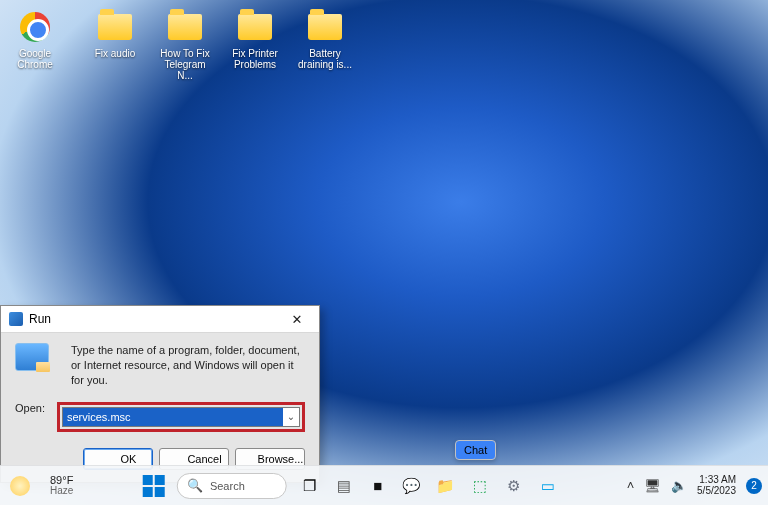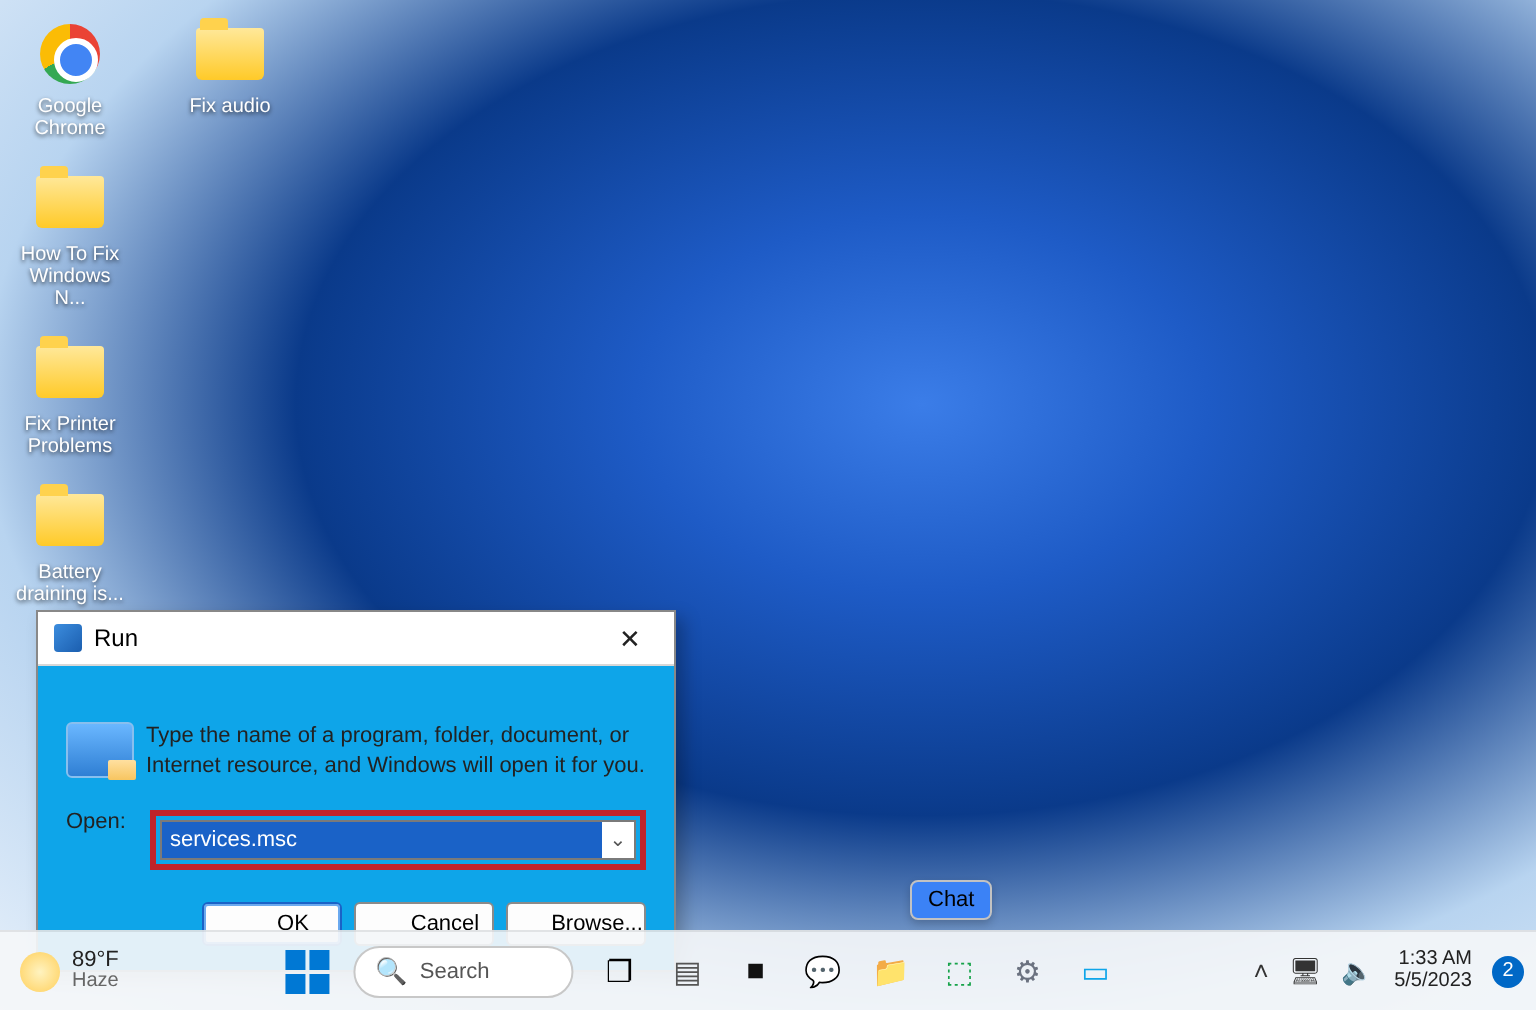--- a/index.html
+++ b/index.html
@@ -3,58 +3,58 @@
 <meta charset="utf-8">
 <style>
   * { margin: 0; padding: 0; box-sizing: border-box; }
   body {
     width: 768px; height: 505px;
     font-family: "Segoe UI", Tahoma, sans-serif;
     background: radial-gradient(ellipse at 60% 40%, #3b7de8 0%, #1e5bc6 22%, #0a3a8a 48%, #b8d4f0 72%, #e8f1fb 100%);
     position: relative; overflow: hidden; font-size: 12px;
   }
   
-  .desktop-icons { position: absolute; top: 8px; left: 6px; display: flex; flex-direction: column; gap: 12px; }
+  .desktop-icons { position: absolute; top: 8px; left: 6px; display: flex; flex-direction: row; gap: 12px; }
   .icon-row { display: flex; gap: 22px; }
   .di { width: 58px; display: flex; flex-direction: column; align-items: center; gap: 2px; cursor: pointer; }
   .di .glyph { width: 38px; height: 38px; display: flex; align-items: center; justify-content: center; }
   .di .label { color: #fff; font-size: 10px; text-align: center; text-shadow: 0 1px 2px rgba(0,0,0,.7); line-height: 1.1; }
   .folder { width: 34px; height: 26px; background: linear-gradient(#ffe89a,#ffca28); border-radius: 2px 2px 3px 3px; position: relative; }
   .folder::before { content:""; position:absolute; top:-5px; left:2px; width:14px; height:6px; background:#ffd24d; border-radius:2px 2px 0 0; }
   .chrome { position: relative; width: 30px; height: 30px; border-radius: 50%; background: conic-gradient(#ea4335 0 120deg, #34a853 120deg 240deg, #fbbc05 240deg 360deg); }
   .chrome::after { content:""; position:absolute; top:7px; left:7px; width:16px; height:16px; border-radius:50%; background:#4285f4; border:3px solid #fff; }
 
   
-  .run-dialog { position: absolute; left: 18px; top: 305px; width: 320px; background: #0ea5e9; border: 1px solid #888; box-shadow: 4px 4px 8px rgba(0,0,0,.25); }
+  .run-dialog { position: absolute; left: 0; top: 305px; width: 320px; background: #e5e5e5; border: 1px solid #888; box-shadow: 4px 4px 8px rgba(0,0,0,.25); }
   .titlebar { display: flex; align-items: center; justify-content: space-between; padding: 4px 8px; background: #fff; border-bottom: 1px solid #d8d8d8; }
   .titlebar-left { display: flex; align-items: center; gap: 6px; }
   .run-icon-tb { width: 14px; height: 14px; background: linear-gradient(135deg,#3c8dde,#1b5eaf); border-radius:2px; }
   .close-x { width: 28px; height: 18px; display:flex; align-items:center; justify-content:center; font-size:13px; color:#222; cursor:pointer; }
   .run-body { padding: 10px 14px 6px; }
-  .run-top { display:flex; gap:6px;margin-top:18px; }
+  .run-top { display:flex; gap:22px; }
   .run-big-icon { width:34px; height:28px; background:linear-gradient(#6ab7ff,#2f7fd4); border:1px solid #88bfee; border-radius:3px; flex-shrink:0; position:relative; }
   .run-big-icon::after { content:""; position:absolute; right:-2px; bottom:-2px; width:14px; height:10px; background:linear-gradient(#ffe0a0,#f7c560); border-radius:1px; }
   .run-desc { font-size: 11px; color:#222; line-height:1.35; }
   .open-row { display:flex; gap:8px; margin-top:14px; }
   .open-label { font-size:11px; color:#222; width:34px; }
   .open-field-wrap { flex:1; border:3px solid #c0232b; padding:2px; }
   .open-field { width:100%; display:flex; align-items:center; background:#fff; border:1px solid #7a7a7a; }
   .open-field input { flex:1; border:none; outline:none; font-size:11px; padding:3px 4px; background:#1a62c7; color:#fff; }
   .open-field input::selection { background:#1a62c7; color:#fff; }
   .chev { width:16px; text-align:center; color:#555; font-size:10px; cursor:pointer; }
   .run-buttons { display:flex; justify-content:flex-end; gap:6px; padding:10px 14px 12px; }
   .run-buttons button { width:70px; height:22px; background:#fdfdfd; border:1px solid #8a8a8a; border-radius:3px; font-size:11px; cursor:pointer;padding-left:21px; }
   .run-buttons button.primary { border-color:#1a62c7; box-shadow: inset 0 0 0 1px #6aa9ef; }
 
   
   .chat-bubble { position:absolute; left:455px; top:440px; background:#3b82f6; border:1px solid #c2c2c2; border-radius:4px; padding:3px 8px; font-size:11px; box-shadow:0 2px 4px rgba(0,0,0,.2); }
 
   
   .taskbar { position:absolute; bottom:0; left:0; width:100%; height:40px; background:rgba(244,246,249,.92); border-top:1px solid rgba(0,0,0,.08); display:flex; align-items:center; }
-  .weather { display:flex; align-items:center; gap:6px; padding:0 10px; cursor:pointer; }
+  .weather { display:flex; align-items:center; gap:20px; padding:0 10px; cursor:pointer; }
   .weather .sun { width:20px; height:20px; border-radius:50%; background:radial-gradient(#fff3c0,#ffcf5a); }
   .weather-text { display:flex; flex-direction:column; line-height:1.0; }
   .weather-text .t1 { font-size:11px; color:#222; }
   .weather-text .t2 { font-size:10px; color:#666; }
   .center-items { position:absolute; left:50%; transform:translateX(-58%); display:flex; align-items:center; gap:12px; height:100%; }
   .start { width:22px; height:22px; display:grid; grid-template:1fr 1fr/1fr 1fr; gap:2px; cursor:pointer; }
   .start div { background:#0078d4; }
   .search-box { display:flex; align-items:center; gap:6px; background:#fff; border:1px solid #c8c8c8; border-radius:14px; height:26px; padding:0 10px; width:110px; cursor:text; }
   .search-box .mag { font-size:13px; color:#333; }
   .search-box .ph { color:#555; font-size:11px; }
@@ -80,21 +80,21 @@
       <div class="glyph">
           <div class="folder"></div>
         </div>
       <div class="label">Fix audio</div>
     </div>
   </div>
   <div class="di">
     <div class="glyph">
         <div class="folder"></div>
       </div>
-    <div class="label">How To Fix Windows N...</div>
+    <div class="label">How To Fix Telegram N...</div>
   </div>
   <div class="di">
     <div class="glyph">
         <div class="folder"></div>
       </div>
     <div class="label">Fix Printer Problems</div>
   </div>
   <div class="di">
     <div class="glyph">
         <div class="folder"></div>

